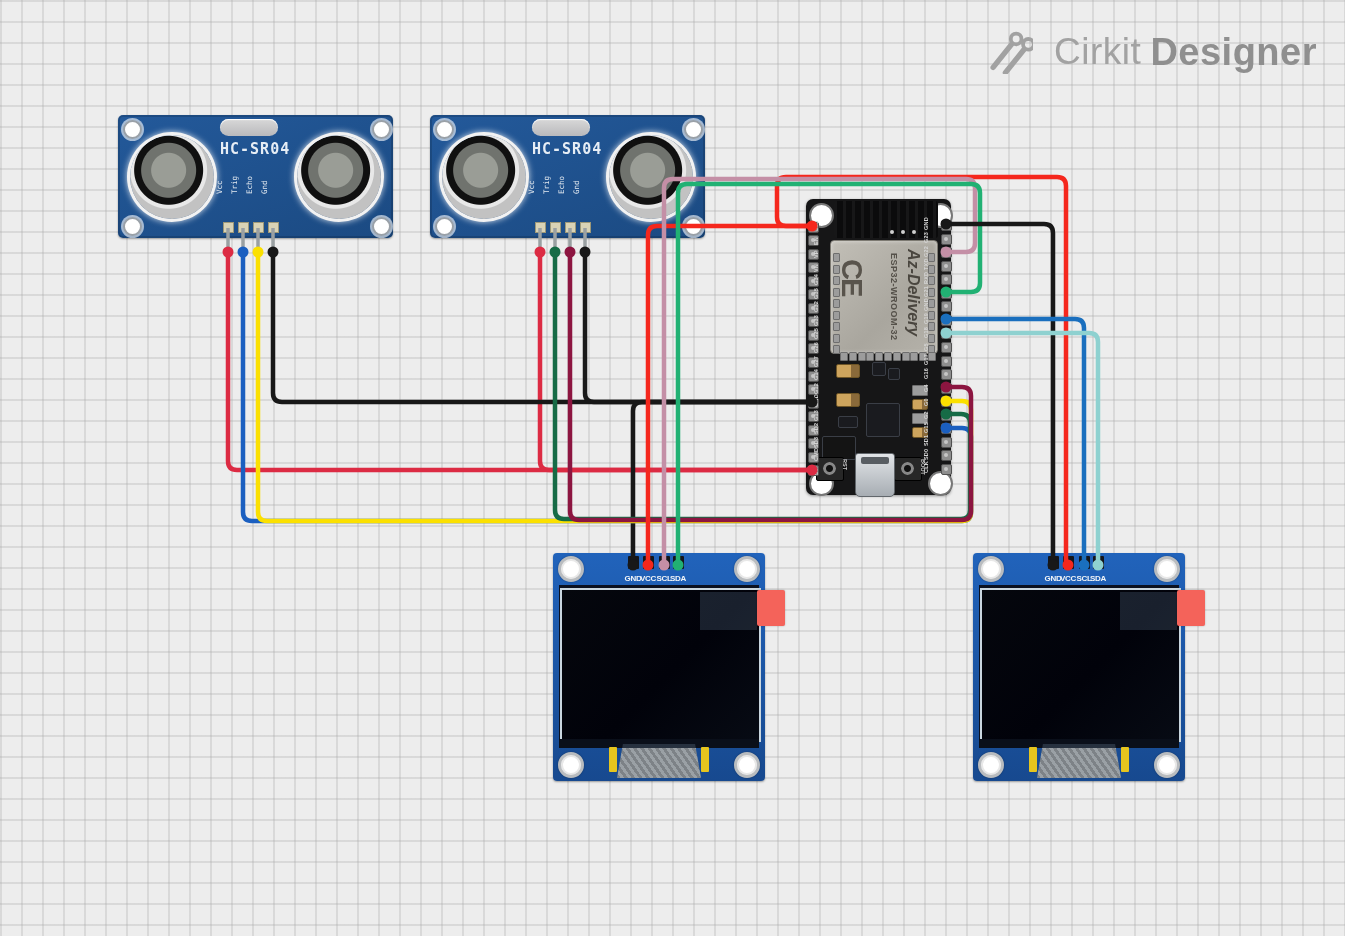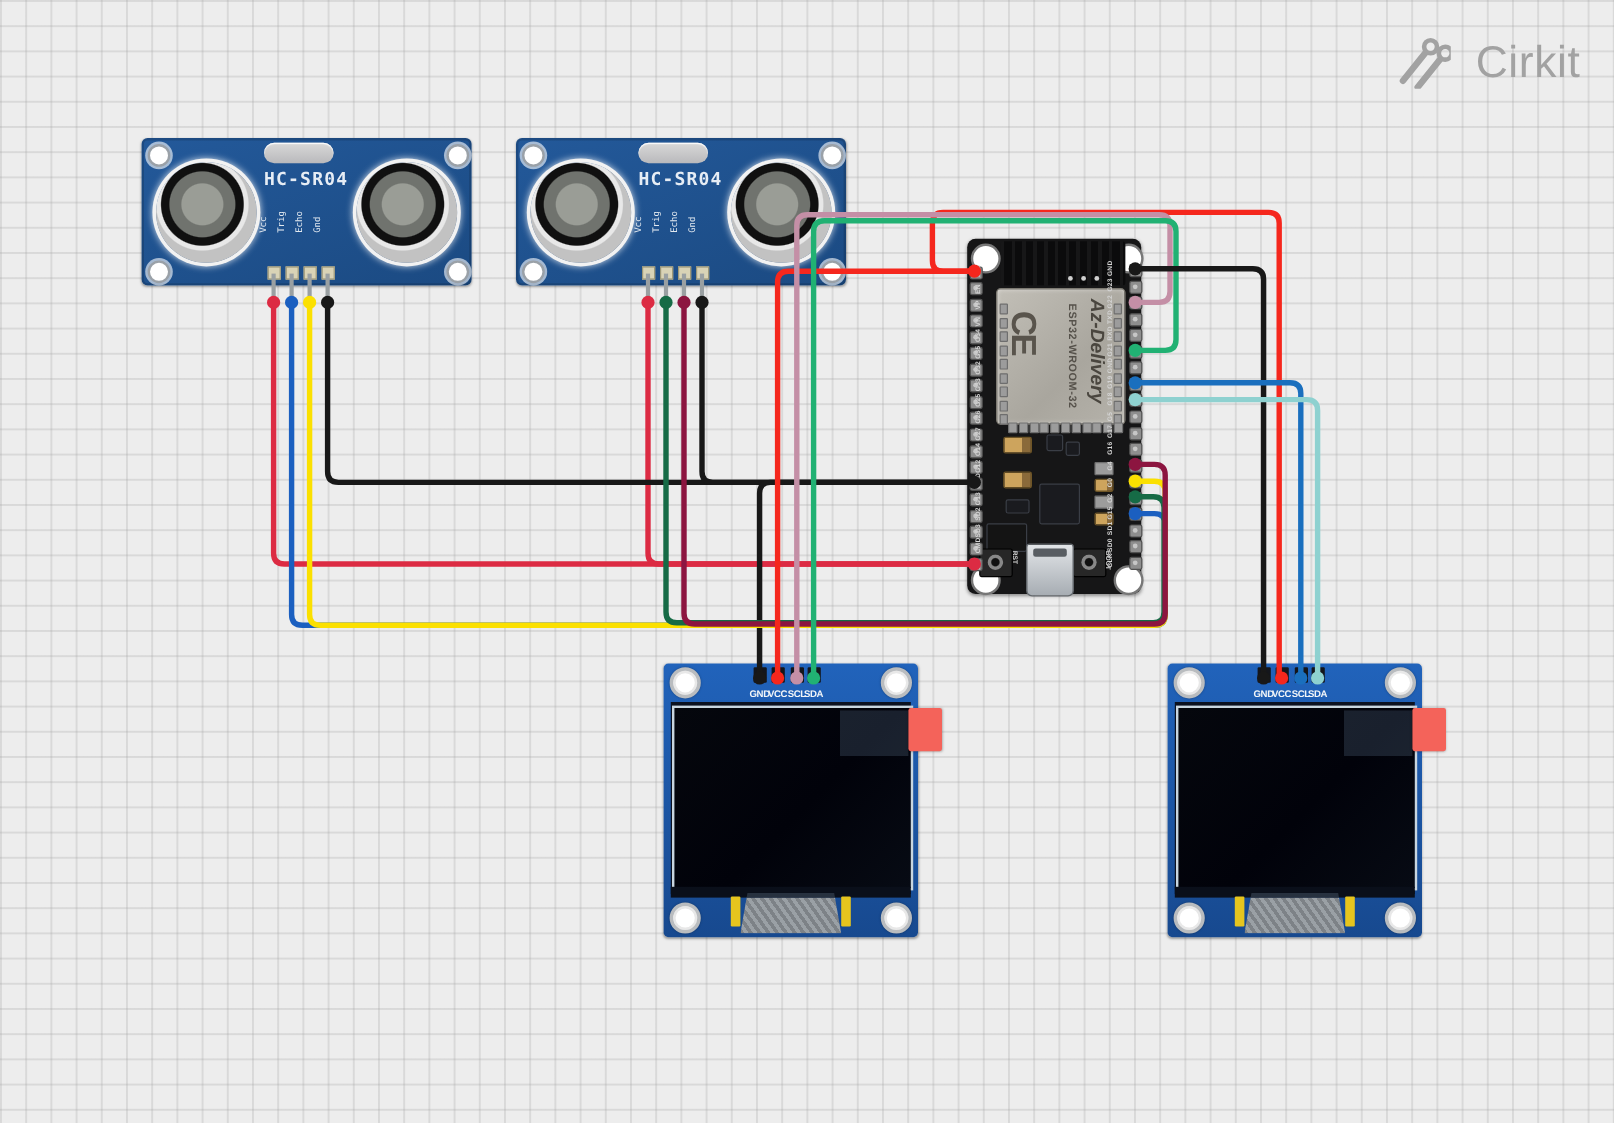--- a/index.html
+++ b/index.html
@@ -72,20 +72,21 @@
 <div id="canvas">
 
   <div id="logo">
     <svg width="46" height="44" viewBox="0 0 60 56">
       <line x1="8" y1="48" x2="32" y2="18" stroke="#a2a2a2" stroke-width="7" stroke-linecap="round"></line>
       <circle cx="38" cy="11" r="7" fill="none" stroke="#a2a2a2" stroke-width="5"></circle>
       <line x1="24" y1="55" x2="48" y2="25" stroke="#a2a2a2" stroke-width="7" stroke-linecap="round"></line>
       <circle cx="54" cy="18" r="7" fill="none" stroke="#a2a2a2" stroke-width="5"></circle>
     </svg>
     <span class="word1">Cirkit</span>
+    <span class="word2">Designer</span>
   </div>
 
   <div id="components">
       <div class="hcsr abs" style="left: 118px; top: 115px;">
         <div class="hole-s" style="left: 5px; top: 5px;"></div>
         <div class="hole-s" style="left: 254px; top: 5px;"></div>
         <div class="hole-s" style="left: 5px; top: 102px;"></div>
         <div class="hole-s" style="left: 254px; top: 102px;"></div>
         <div class="transducer" style="left: 12px; top: 20px;"></div>
         <div class="transducer" style="left: 179px; top: 20px;"></div>

